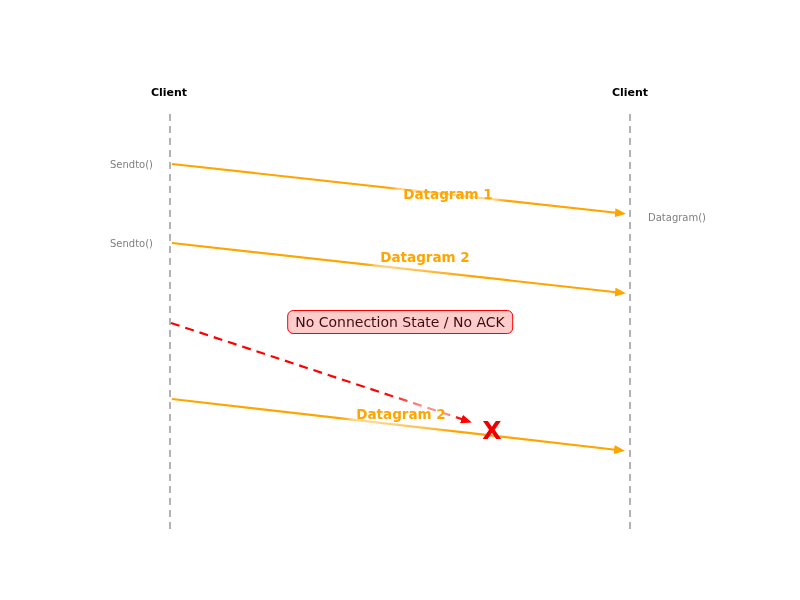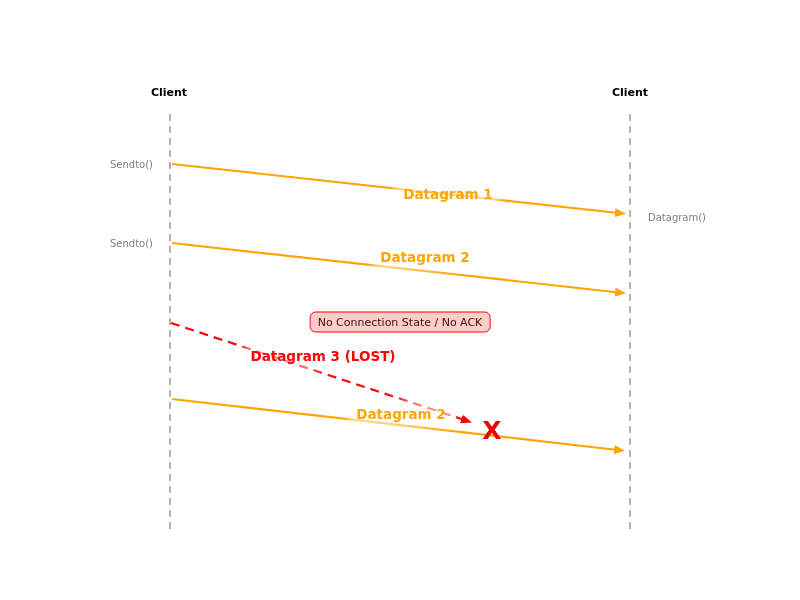--- a/index.html
+++ b/index.html
@@ -61,21 +61,21 @@
   }
   .msg-orange { color: #FFA500; }
   .msg-red    { color: #FF0000; }
   .msg-1 { left: 400px; top: 194px; margin-left: 48px; }
   .msg-2 { left: 411px; top: 257px; margin-left: 14px; }
   .msg-3 { left: 323px; top: 356px; }
   .msg-4 { left: 401px; top: 414px; }
 
   .note-box {
     left: 400px; top: 322px;
-    font-size: 11px;
+    font-size: 14px;
     color: #3d0c0c;
     background: #ffcccc;
     border: 1.5px solid #ff0000;
     border-radius: 6px;
     padding: 3px 7px;
   }
 
   .lost-x {
     left: 492px; top: 430px;
     font-size: 25px;
@@ -110,20 +110,19 @@
 
   <div class="abs actor-label actor-client center-anchor">Client</div>
   <div class="abs actor-label actor-server center-anchor">Client</div>
 
   <div class="abs call-label call-sendto-1 right-anchor">Sendto()</div>
   <div class="abs call-label call-sendto-2 right-anchor">Sendto()</div>
   <div class="abs call-label call-recvfrom left-anchor">Datagram()</div>
 
   <div class="abs msg-label msg-orange msg-1 center-anchor">Datagram 1</div>
   <div class="abs msg-label msg-orange msg-2 center-anchor">Datagram 2</div>
-  <div class="abs msg-label msg-red msg-3 center-anchor">Datagram 3 (LOST)</div>
   <div class="abs msg-label msg-orange msg-4 center-anchor">Datagram 2</div>
 
   <div class="abs note-box center-anchor">No Connection State / No ACK</div>
 
   <div class="abs lost-x center-anchor">X</div>
 
 </div>
 
 </body></html>

